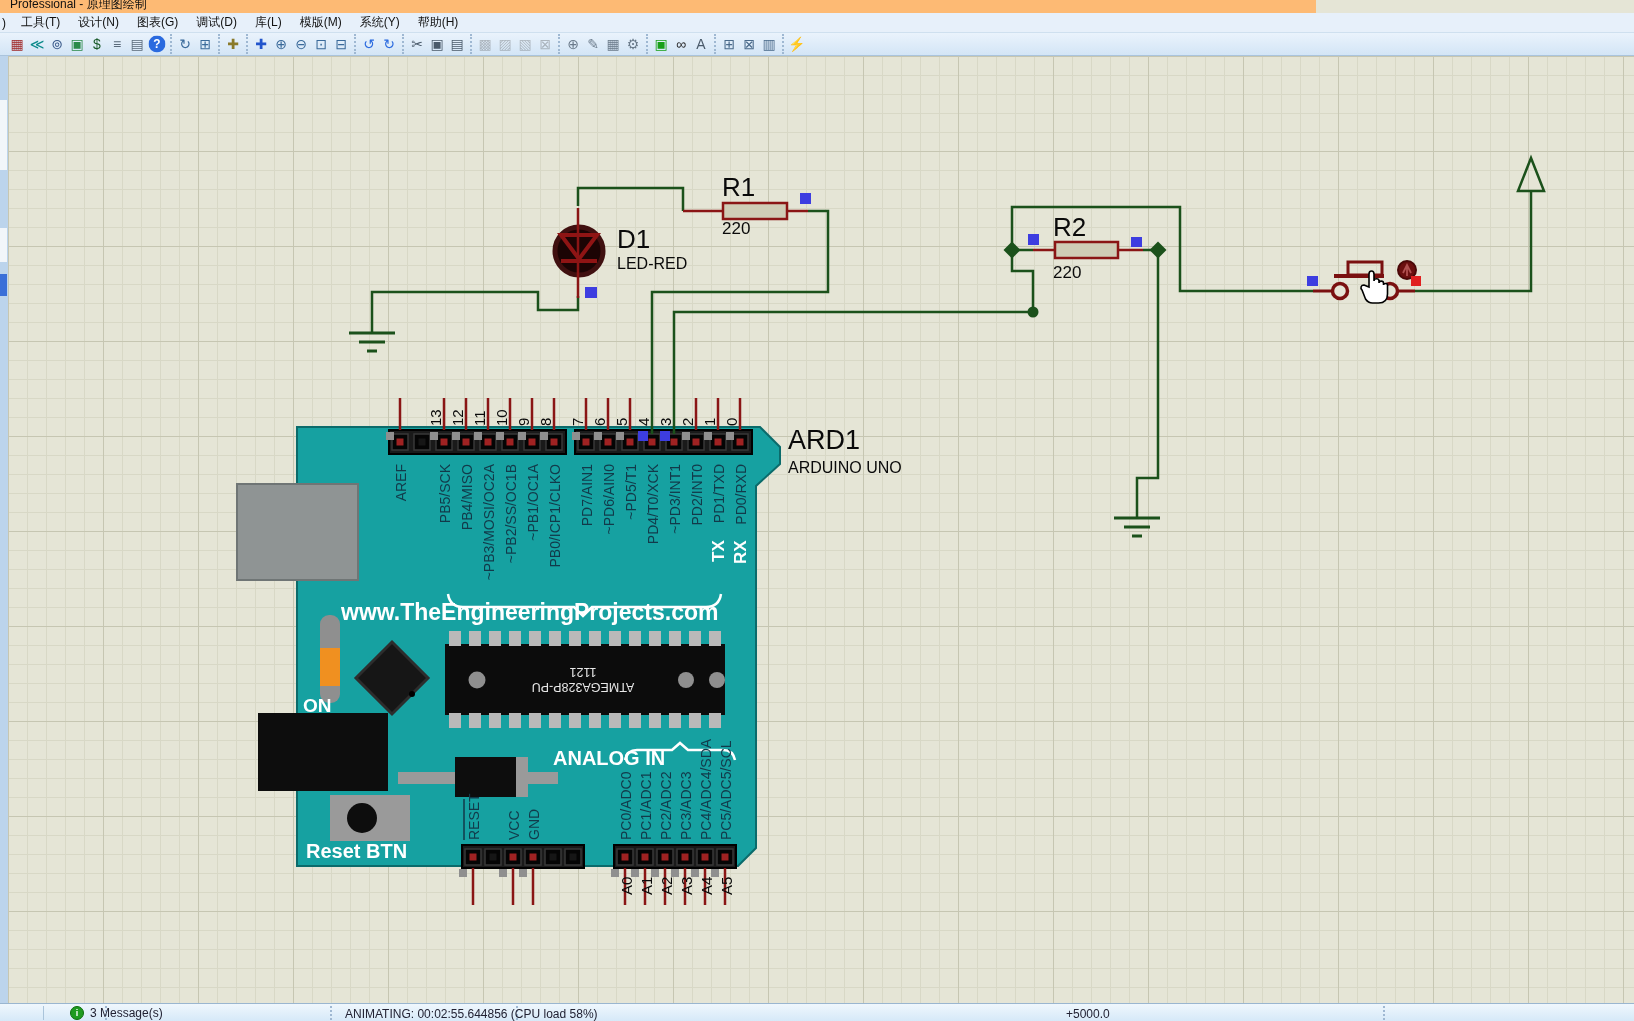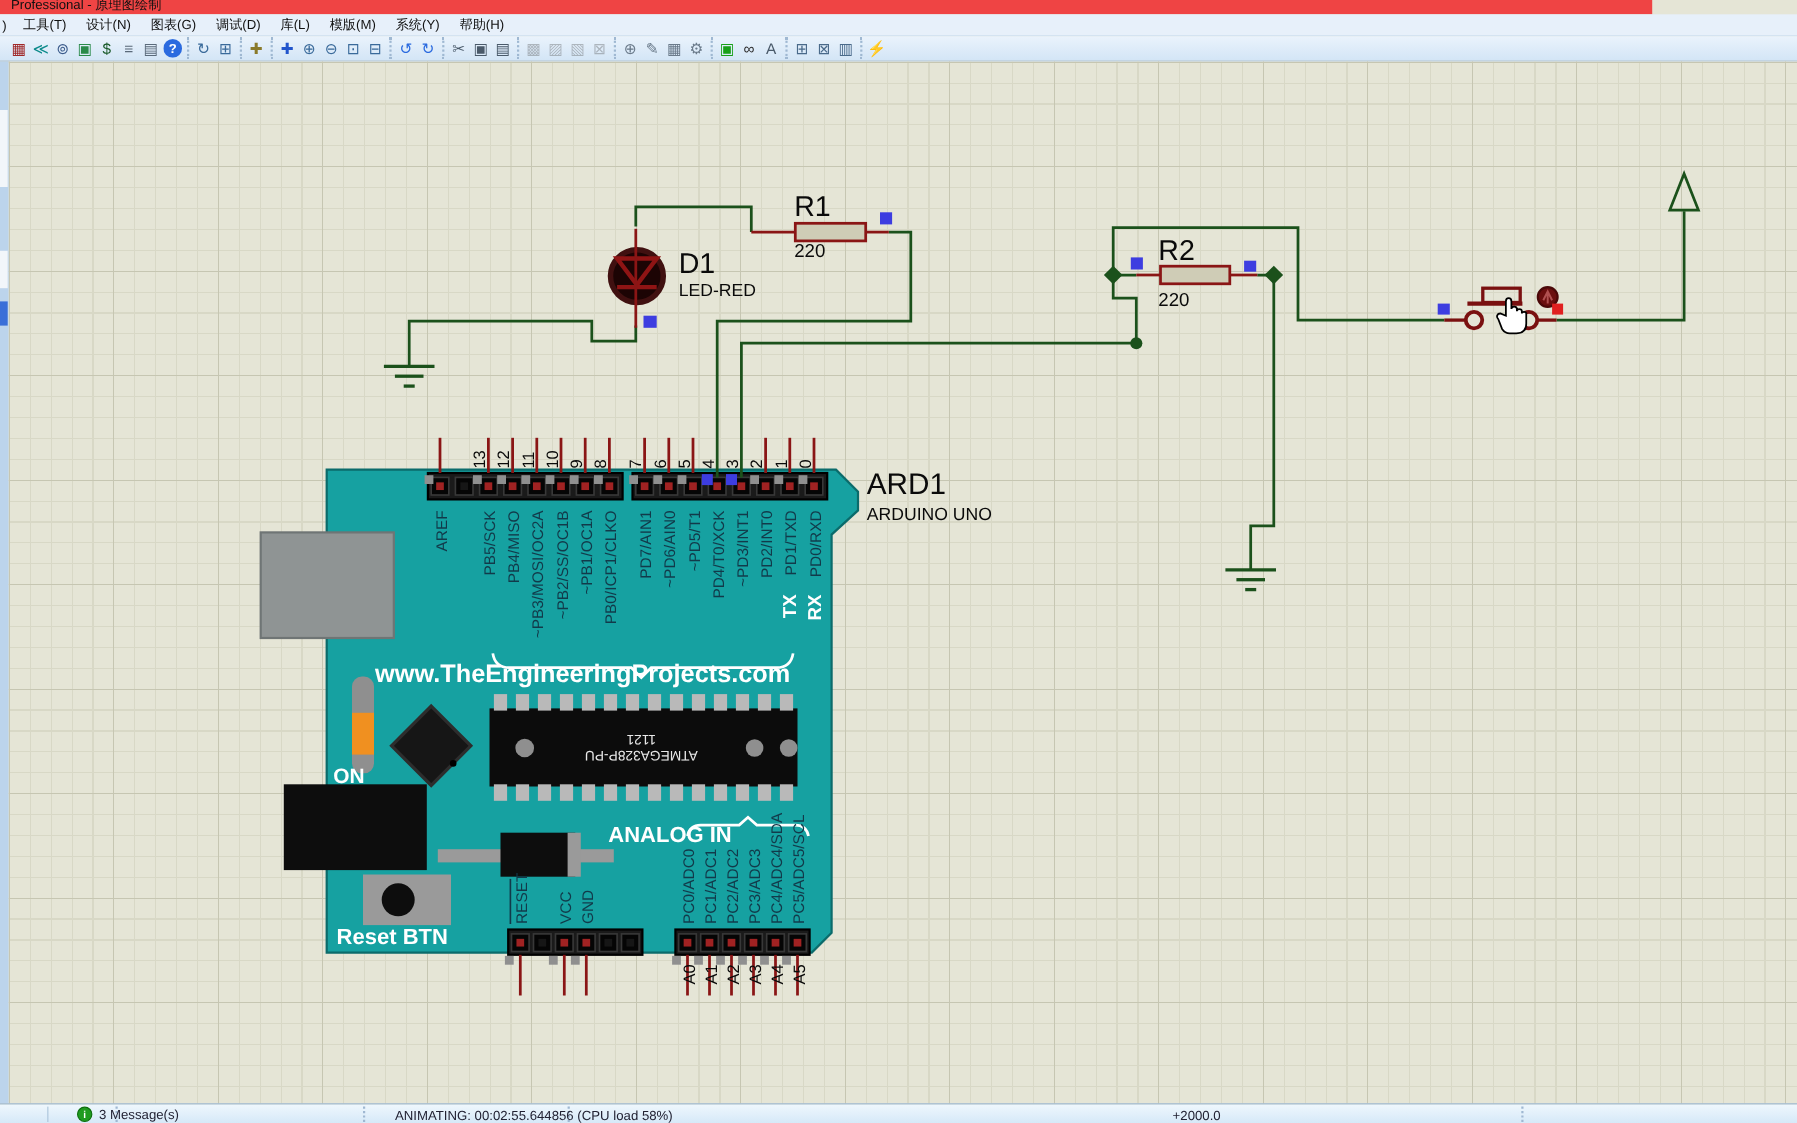--- a/index.html
+++ b/index.html
@@ -1,18 +1,18 @@
 <!DOCTYPE html>
 <html><head>
 <meta charset="utf-8">
 <style>
   html,body{margin:0;padding:0;}
   body{width:1634px;height:1021px;overflow:hidden;position:relative;
        font-family:"Liberation Sans",sans-serif;background:#e5e5d6;}
-  .titlebar{position:absolute;left:0;top:0;width:1502px;height:13px;background:#ef4444;
+  .titlebar{position:absolute;left:0;top:0;width:1316px;height:13px;background:#fdba74;
             font-size:12px;line-height:12px;color:#111;overflow:hidden;}
   .titlebar span{position:absolute;left:10px;top:-2px;}
   .menubar{position:absolute;left:0;top:13px;width:1634px;height:19px;background:#e7f0fa;
            border-bottom:1px solid #cfe0ef;font-size:12px;color:#111;display:flex;align-items:center;}
   .menu-frag{padding:0 6px 0 2px;}
   .menu-item{padding:0 9px;cursor:default;}
   .toolbar{position:absolute;left:0;top:33px;width:1634px;height:23px;
            background:linear-gradient(#eaf3fc,#d3e5f6);border-bottom:1px solid #aac4dd;
            display:flex;align-items:center;padding-left:4px;box-sizing:border-box;}
   .tb-group{display:flex;align-items:center;border-left:2px dotted #9fb8d2;padding:0 3px;height:20px;}
@@ -34,21 +34,21 @@
       repeating-linear-gradient(to bottom,#d8d8c6 0 1px,transparent 1px 19px);}
   #schematic{position:absolute;left:0;top:0;width:1634px;height:1021px;pointer-events:none;}
   .statusbar{position:absolute;left:0;top:1003px;width:1634px;height:18px;
              background:linear-gradient(#eff7fd,#d4e8f8);border-top:1px solid #9ab6d0;
              font-size:12px;color:#223;}
   .sb-sep{position:absolute;top:2px;height:14px;border-left:1px solid #aac4da;}
   .sb-sep.dotted{border-left:2px dotted #9fb8d2;}
   .sb-msg{position:absolute;left:70px;top:2px;display:flex;align-items:center;gap:6px;}
   .msg-ico{width:12px;height:12px;border-radius:50%;background:#1f9b1f;border:1px solid #0c6d0c;
            color:#fff;font-size:9px;line-height:12px;text-align:center;font-weight:bold;display:inline-block;}
-  .sb-anim{position:absolute;left:359px;top:3px;}
+  .sb-anim{position:absolute;left:345px;top:3px;}
   .sb-coord{position:absolute;left:1066px;top:3px;}
   svg text{font-family:"Liberation Sans",sans-serif;}
 </style>
 </head>
 <body>
 
 <div class="titlebar">
   <span>Professional - 原理图绘制</span>
 </div>
 
@@ -445,14 +445,14 @@
   <div class="sb-sep" style="left:43px"></div>
   <div class="sb-sep dotted" style="left:105px"></div>
   <div class="sb-sep dotted" style="left:330px"></div>
   <div class="sb-sep dotted" style="left:516px"></div>
   <div class="sb-sep dotted" style="left:1383px"></div>
   <div class="sb-msg">
     <span class="msg-ico">i</span>
     <span>3 Message(s)</span>
   </div>
   <div class="sb-anim">ANIMATING: 00:02:55.644856 (CPU load 58%)</div>
-  <div class="sb-coord">+2000.0</div>
+  <div class="sb-coord">+5000.0</div>
 </div>
 
 </body></html>

